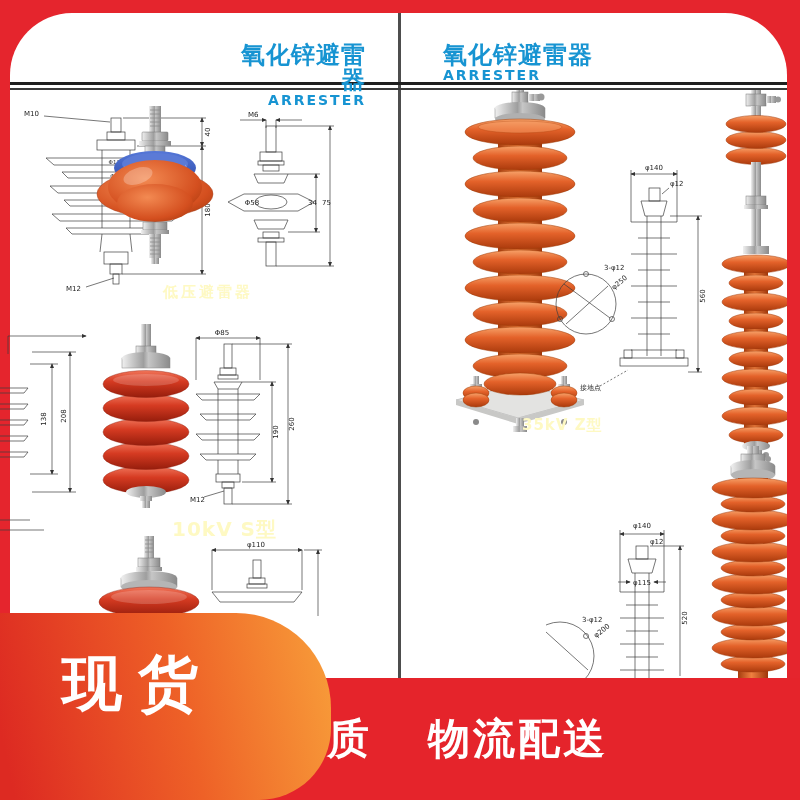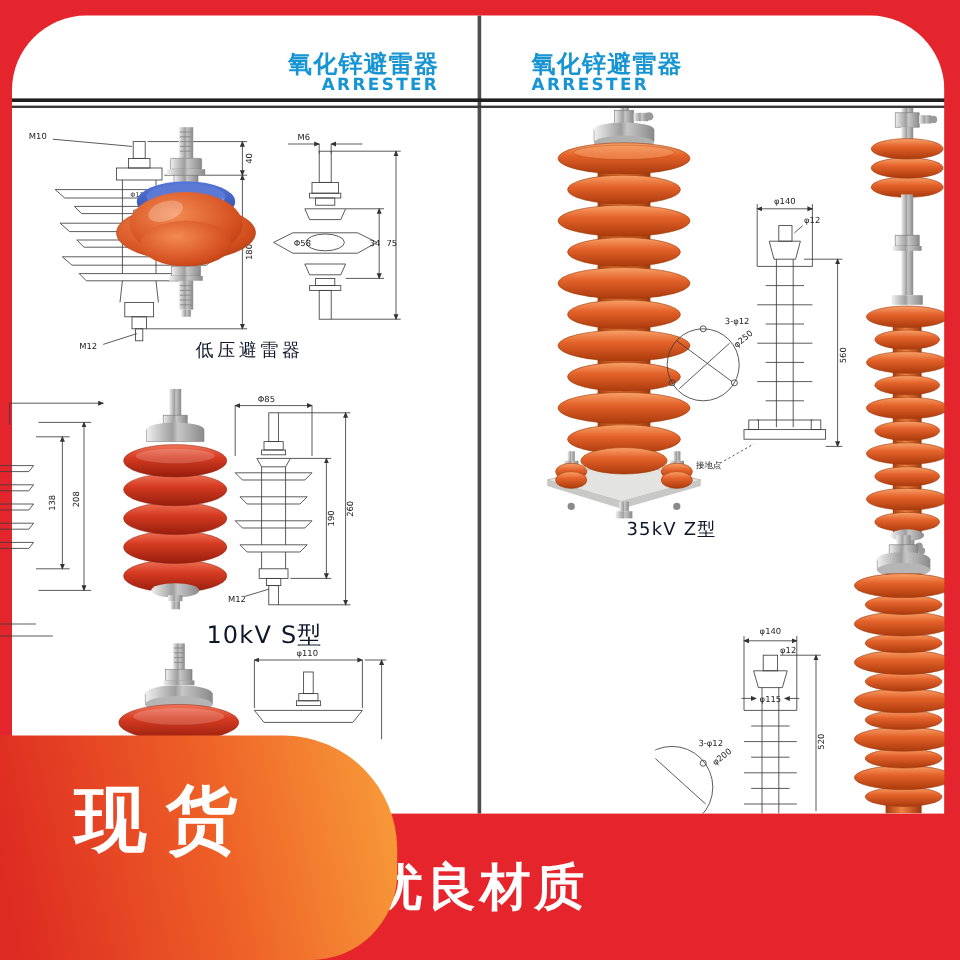--- a/index.html
+++ b/index.html
@@ -2,31 +2,31 @@
 <html><head>
 <meta charset="utf-8">
 <style>
 *{margin:0;padding:0;box-sizing:border-box}
 html,body{width:800px;height:800px}
 body{font-family:"DejaVu Sans","Liberation Sans",sans-serif;background:#fff}
 #page{position:relative;width:800px;height:800px;background:#e5252d;overflow:hidden}
 .sheet{position:absolute;left:10px;top:13px;width:777px;height:787px;background:#ffffff;border-radius:62px 62px 0 0}
 .abs{position:absolute}
 .hdr{position:absolute;top:43px;line-height:1.05;color:#1794d2;font-weight:bold}
-.hdr-cn{font-size:20px;letter-spacing:1px}
+.hdr-cn{font-size:24px;letter-spacing:1px}
 .hdr-en{font-size:14px;letter-spacing:2px}
 .hdr-left{left:226px;width:140px;text-align:right}
 .hdr-right{left:443px;text-align:left}
 .rule{position:absolute;left:10px;top:82px;width:777px;height:8px;border-top:3px solid #1f1f1f;border-bottom:2px solid #3a3a3a}
 .divider{position:absolute;left:398px;top:13px;width:3px;height:665px;background:#4d4d4d}
 .edge-right{position:absolute;left:787px;top:13px;width:13px;height:787px;background:#e5252d}
-.sec-label{position:absolute;font-weight:normal;color:#0f172a}
+.sec-label{position:absolute;font-weight:bold;color:#fef9c3}
 #label-lv{left:163px;top:283px;font-size:15px;letter-spacing:3px}
 #label-10kv{left:172px;top:516px;font-size:20px;letter-spacing:1px}
-#label-35kv{left:522px;top:432px;font-size:15px;letter-spacing:1px}
+#label-35kv{left:522px;top:416px;font-size:15px;letter-spacing:1px}
 .banner{position:absolute;left:0;top:678px;width:800px;height:122px;background:#e5242b;display:flex;align-items:center;justify-content:center;gap:56px;color:#fff;font-weight:bold;font-size:42px;letter-spacing:3px}
 .stockbox{position:absolute;left:0;top:613px;width:331px;height:187px;background:linear-gradient(78deg,#dd2a22 4%,#ee6127 55%,#f89f3a 100%);border-radius:0 95px 72px 0;color:#fff;font-weight:bold;font-size:60px;letter-spacing:16px;padding:32px 0 0 62px;line-height:76px}
 svg text{font-family:"DejaVu Sans","Liberation Sans",sans-serif}
 .dim{font-size:7px;fill:#222}
 .tiny{font-size:5.5px;fill:#333}
 .ln{stroke:#3c3c3c;stroke-width:.7;fill:none}
 </style>
 </head>
 <body>
 
@@ -448,17 +448,18 @@
     <div class="hdr-cn">氧化锌避雷器</div>
     <div class="hdr-en">ARRESTER</div>
   </div>
   <div class="hdr hdr-right">
     <div class="hdr-cn">氧化锌避雷器</div>
     <div class="hdr-en">ARRESTER</div>
   </div>
 
   <div class="banner">
     <span>优良材质</span>
+    <span>物流配送</span>
   </div>
   <div class="stockbox">
     <div>现货</div>
   </div>
 </div>
 
 </body></html>

